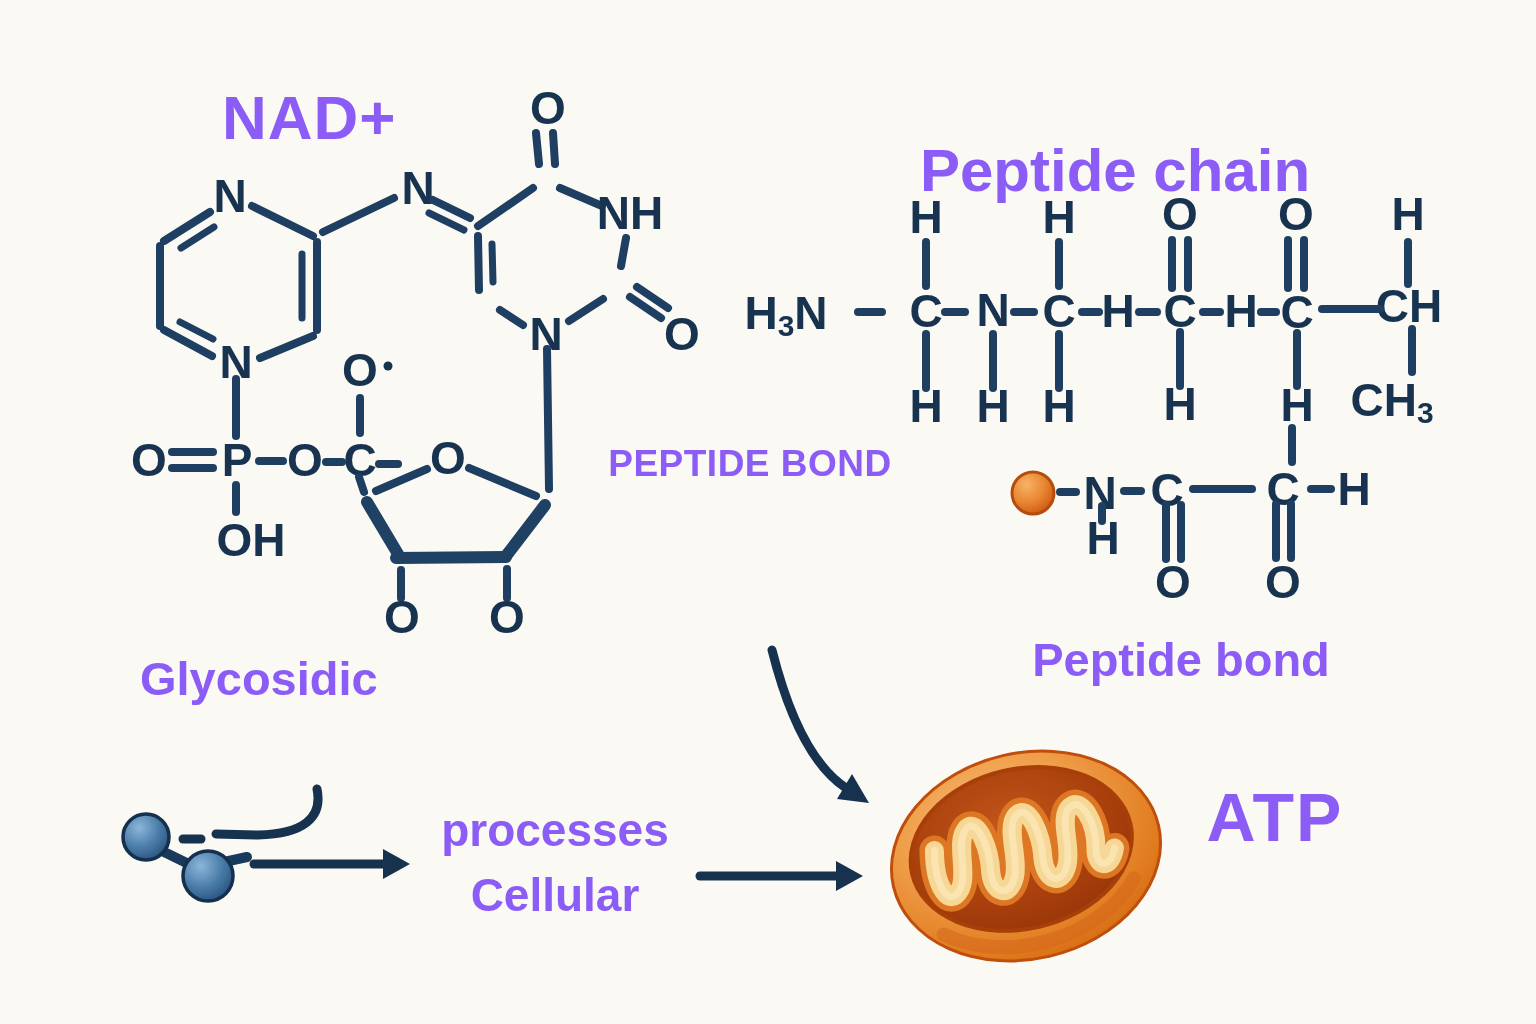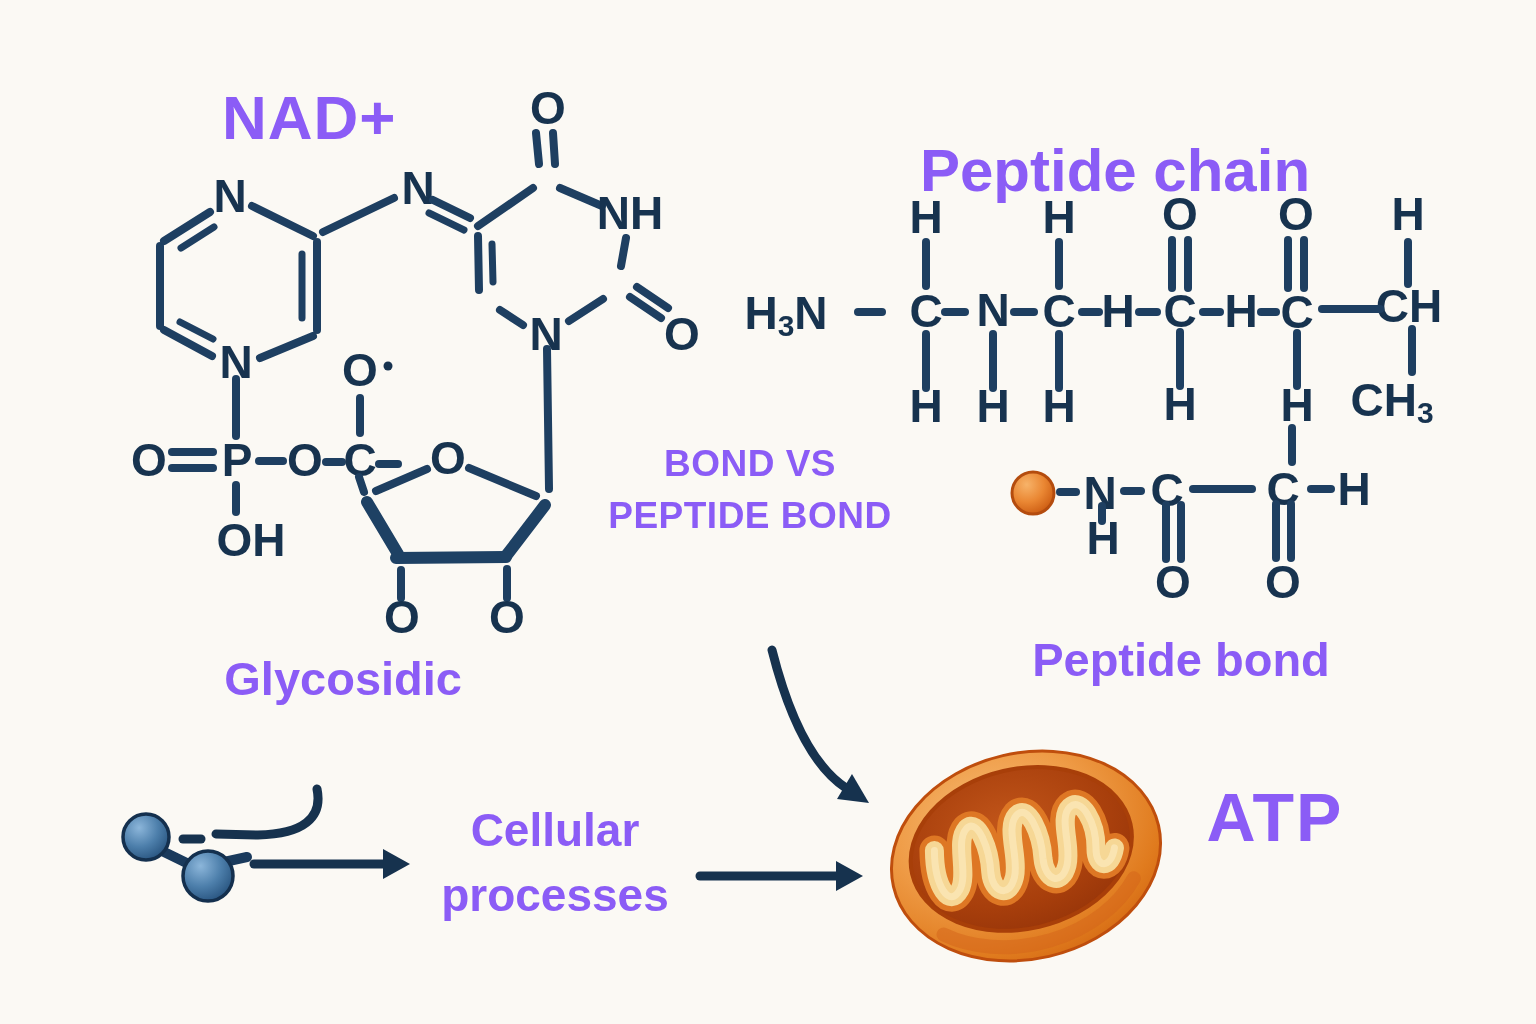--- a/index.html
+++ b/index.html
@@ -6,52 +6,51 @@
   body{
     width:1536px;height:1024px;position:relative;overflow:hidden;
     background:#fbf9f4;
     font-family:"Liberation Sans", sans-serif;
     color:#122b45;
   }
   .label{position:absolute;color:#8b5cf6;}
   #nad-title{left:222px;top:82px;font-size:62px;font-weight:800;letter-spacing:1px;}
   #peptide-title{left:875px;top:100px;width:480px;text-align:center;font-size:60px;font-weight:700;margin-top:36px;}
   #center-heading{left:553px;top:438px;width:394px;text-align:center;font-size:37px;font-weight:800;line-height:52px;letter-spacing:.5px;}
-  #glyco-label{left:140px;top:646px;width:322px;text-align:right;font-size:47px;font-weight:700;line-height:66px;}
+  #glyco-label{left:140px;top:646px;width:322px;text-align:left;font-size:47px;font-weight:700;line-height:66px;}
   #cellular-label{left:403px;top:798px;width:304px;text-align:center;font-size:46px;font-weight:700;line-height:65px;}
   #pbond-label{left:985px;top:632px;width:392px;text-align:center;font-size:47px;font-weight:700;}
   #atp-label{left:1183px;top:778px;width:184px;text-align:center;font-size:68px;font-weight:800;letter-spacing:2px;}
   svg{position:absolute;left:0;top:0;}
   .bond{stroke:#1e3f61;stroke-width:8;stroke-linecap:round;fill:none;}
   .bond-thin{stroke:#1e3f61;stroke-width:7;stroke-linecap:round;fill:none;}
   .wedge{stroke:#1e4164;stroke-width:12;stroke-linecap:round;fill:none;}
   .atom{font:700 46px "Liberation Sans", sans-serif;fill:#17334f;text-anchor:middle;dominant-baseline:central;}
   .atom-sub{font:700 30px "Liberation Sans", sans-serif;fill:#17334f;}
   .arrowline{stroke:#16324e;stroke-width:9;stroke-linecap:round;fill:none;}
   .arrowhead{fill:#16324e;stroke:none;}
 </style>
 </head>
 <body>
 
 <div class="label" id="nad-title">NAD+</div>
 
 <div class="label" id="peptide-title">Peptide chain</div>
 
 <div class="label" id="center-heading">
-  <div>BOND VS</div>
   <div>PEPTIDE BOND</div>
 </div>
 
 <div class="label" id="glyco-label">
   <div>Glycosidic</div>
 </div>
 
 <div class="label" id="cellular-label">
+  <div>processes</div>
   <div>Cellular</div>
-  <div>processes</div>
 </div>
 
 <div class="label" id="pbond-label">Peptide bond</div>
 
 <div class="label" id="atp-label">ATP</div>
 
 <svg width="1536" height="1024" viewBox="0 0 1536 1024">
   <defs>
     <radialGradient id="blueBall" cx="35%" cy="30%" r="75%">
       <stop offset="0%" stop-color="#8cb6da"></stop>

